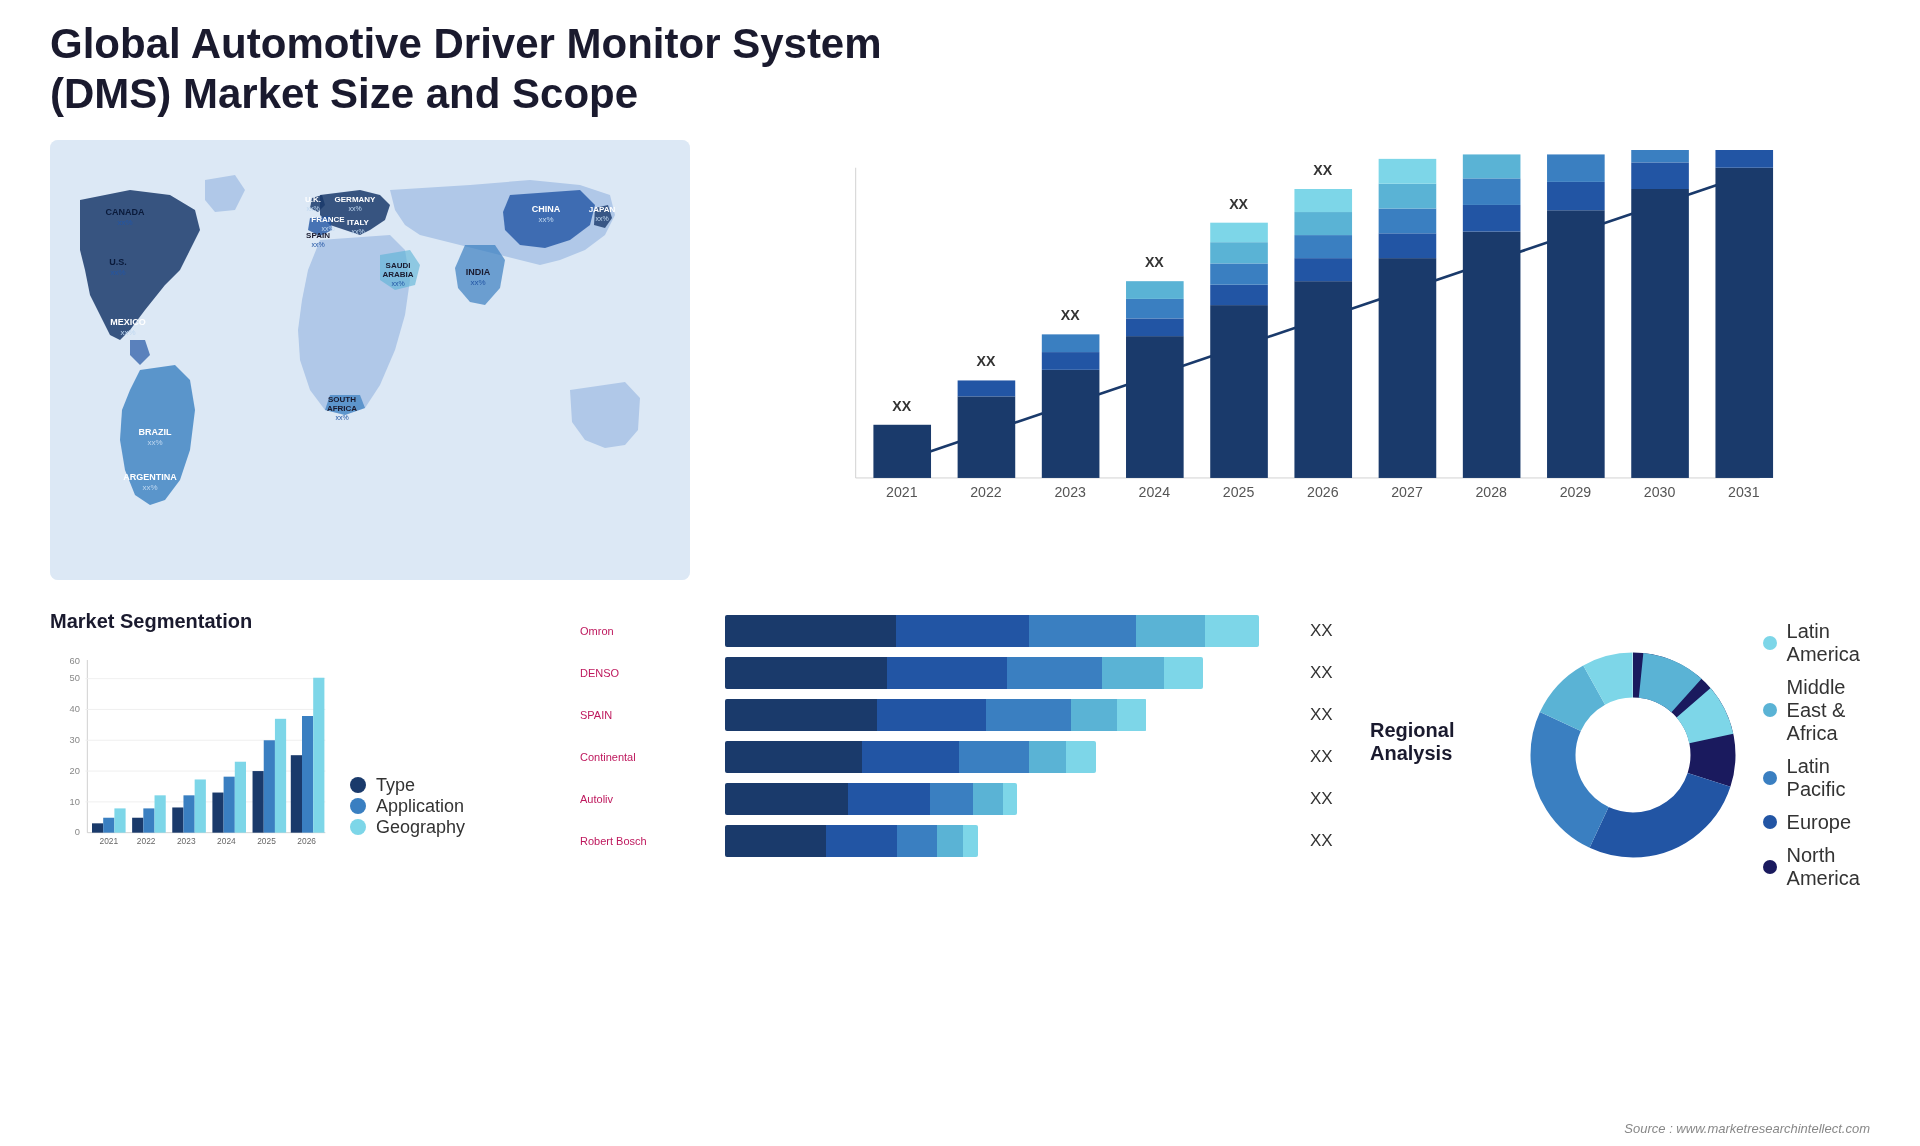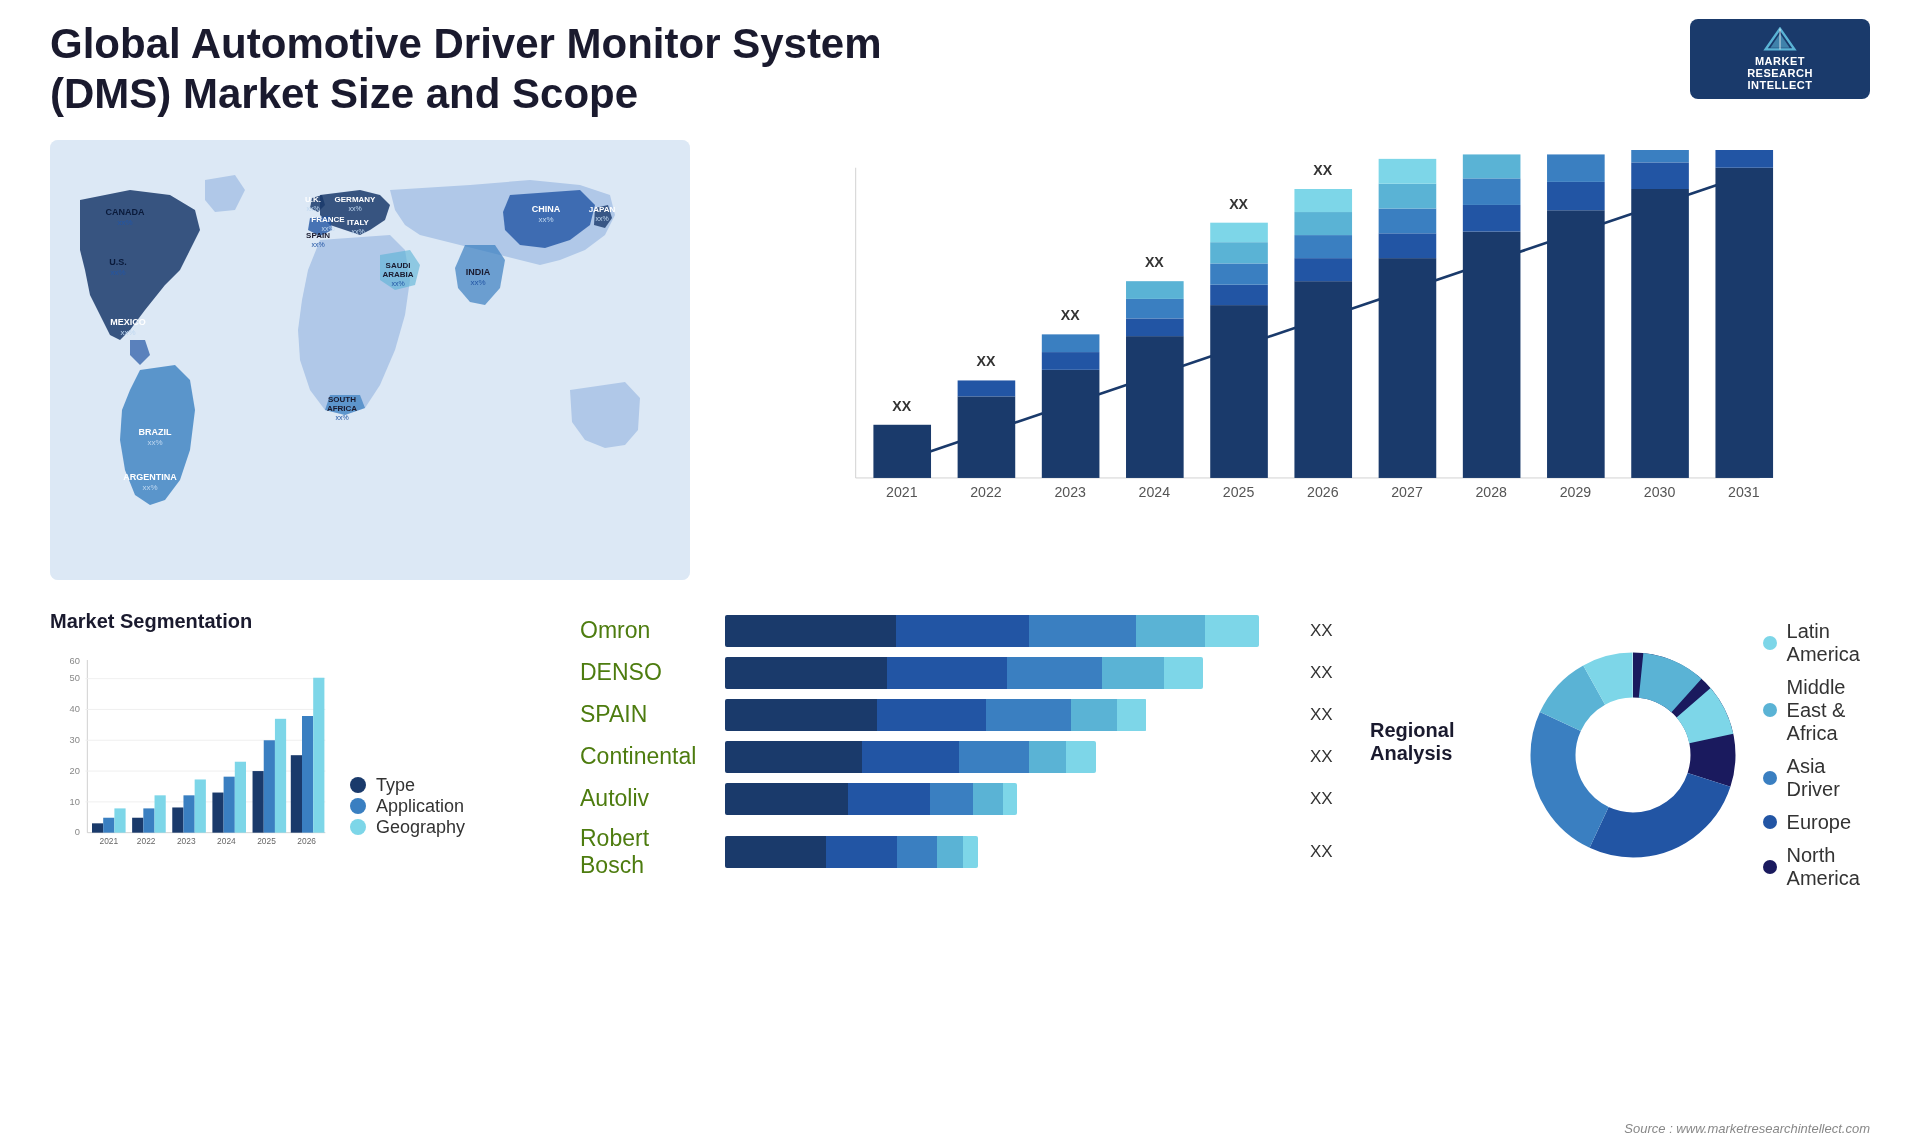--- a/index.html
+++ b/index.html
@@ -169,22 +169,22 @@
       margin-top: 5px;
     }
 
     .player-row {
       display: flex;
       align-items: center;
       gap: 15px;
     }
 
     .player-name {
-      font-size: 23px;
-      color: #4d7c0f;
+      font-size: 11px;
+      color: #be185d;
       width: 130px;
       flex-shrink: 0;
     }
 
     .player-bar-container {
       flex: 1;
       height: 32px;
       position: relative;
     }
 
@@ -255,34 +255,20 @@
       font-style: italic;
     }
   </style>
 </head>
 <body>
 
 <div class="page-container">
 
   <div class="header">
     <h1 class="main-title">Global Automotive Driver Monitor System (DMS) Market Size and Scope</h1>
-    <div class="logo-area">
-      <div class="logo-box">
-        <svg class="logo-icon" viewBox="0 0 40 30">
-          <polygon points="20,2 38,28 2,28" fill="none" stroke="#5ab3d5" stroke-width="3"></polygon>
-          <polygon points="20,8 32,26 8,26" fill="#5ab3d5" opacity="0.6"></polygon>
-          <line x1="20" y1="2" x2="20" y2="28" stroke="white" stroke-width="1"></line>
-        </svg>
-        <div class="logo-text">
-          <div>MARKET</div>
-          <div>RESEARCH</div>
-          <div>INTELLECT</div>
-        </div>
-      </div>
-    </div>
   </div>
 
   <div class="content-grid">
 
     <div class="world-map-container">
       <svg class="world-map-svg" viewBox="0 0 640 440">
 
         <rect width="640" height="440" fill="#dce8f5"></rect>
 
         <path d="M30,60 L80,50 L120,55 L145,70 L150,90 L140,110 L130,130 L115,145 L95,170 L80,190 L70,200 L60,195 L50,175 L40,155 L35,130 L30,110 Z" fill="#1a3a6b" opacity="0.85"></path>
@@ -622,21 +608,21 @@
             <div class="regional-legend-item">
               <div class="regional-legend-color" style="background:#7dd6e8;"></div>
               <span>Latin America</span>
             </div>
             <div class="regional-legend-item">
               <div class="regional-legend-color" style="background:#5ab3d5;"></div>
               <span>Middle East &amp;<br>Africa</span>
             </div>
             <div class="regional-legend-item">
               <div class="regional-legend-color" style="background:#3a7fc1;"></div>
-              <span>Asia Driver</span>
+              <span>Latin Pacific</span>
             </div>
             <div class="regional-legend-item">
               <div class="regional-legend-color" style="background:#2255a4;"></div>
               <span>Europe</span>
             </div>
             <div class="regional-legend-item">
               <div class="regional-legend-color" style="background:#1a1a5e;"></div>
               <span>North America</span>
             </div>
           </div>

